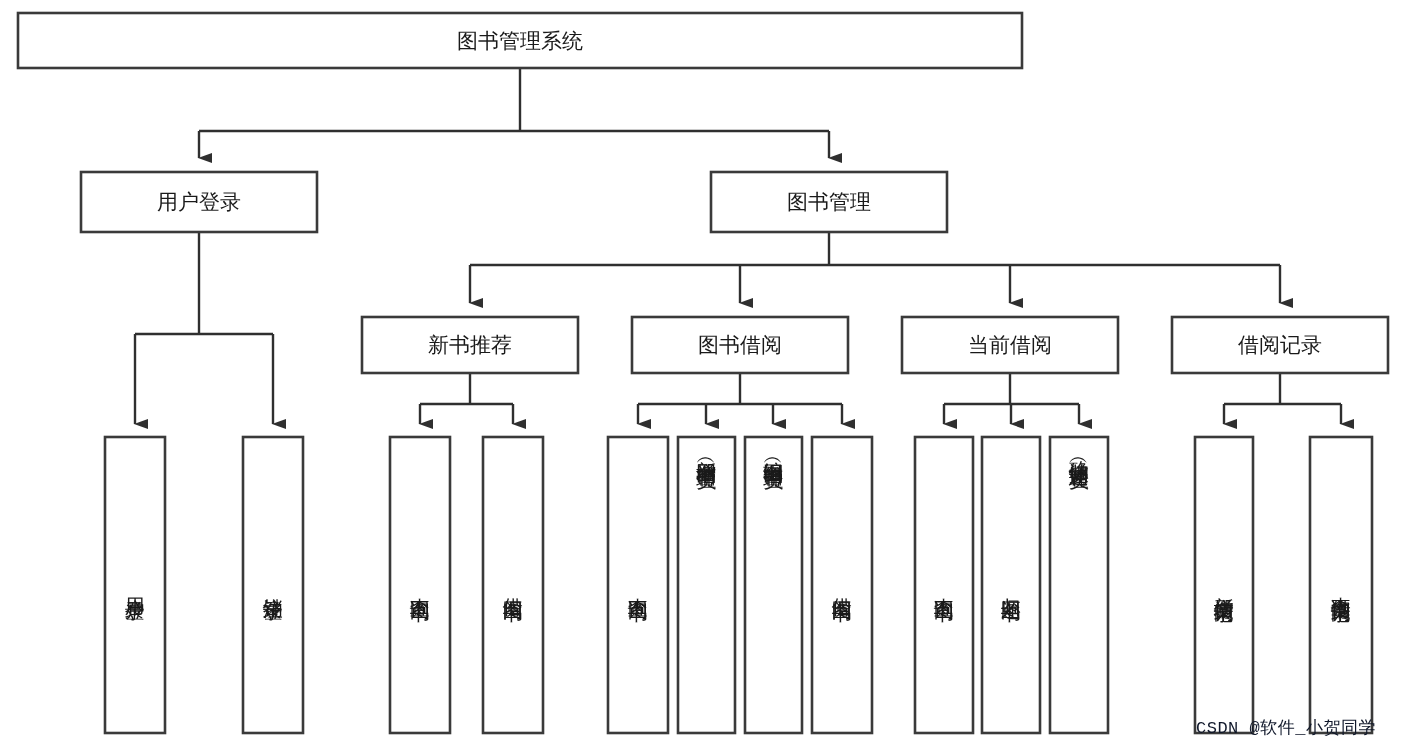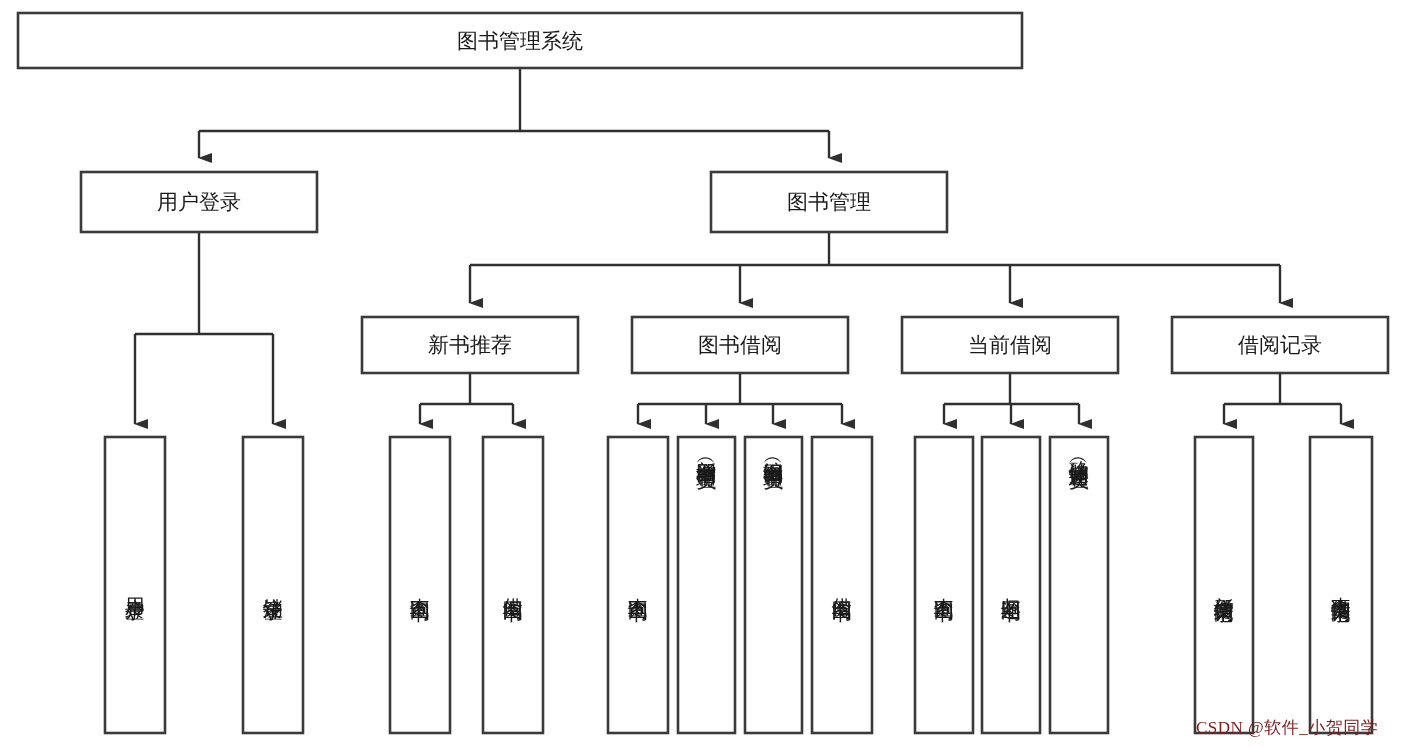--- a/index.html
+++ b/index.html
@@ -67,23 +67,23 @@
     color: #1a1a1a;
     display: flex;
     align-items: center;
     justify-content: center;
     text-align: center;
     white-space: nowrap;
     pointer-events: none;
   }
   .watermark {
     position: absolute;
-    font-family: Liberation Serif, serif;
+    font-family: Liberation Mono, monospace;
     font-size: 17px;
-    color: #7f1d1d;
+    color: #0f172a;
     white-space: nowrap;
     letter-spacing: 0.5px;
   }
 </style>
 </head>
 <body>
 
 <div id="diagram-root">
 
   <svg class="tree-canvas" viewBox="0 0 1405 747" xmlns="http://www.w3.org/2000/svg">

